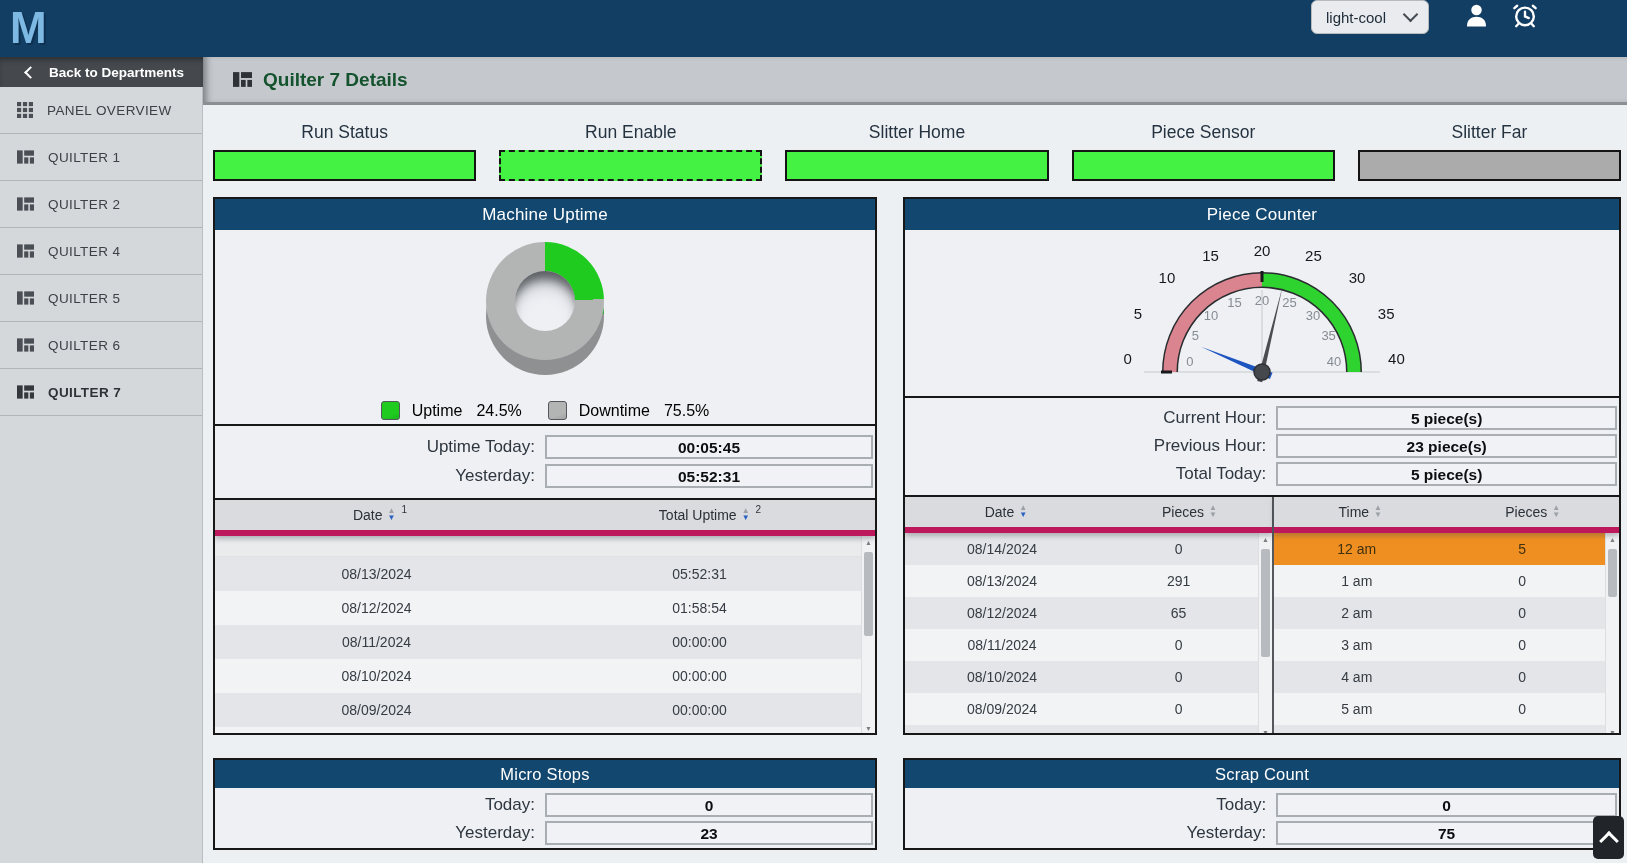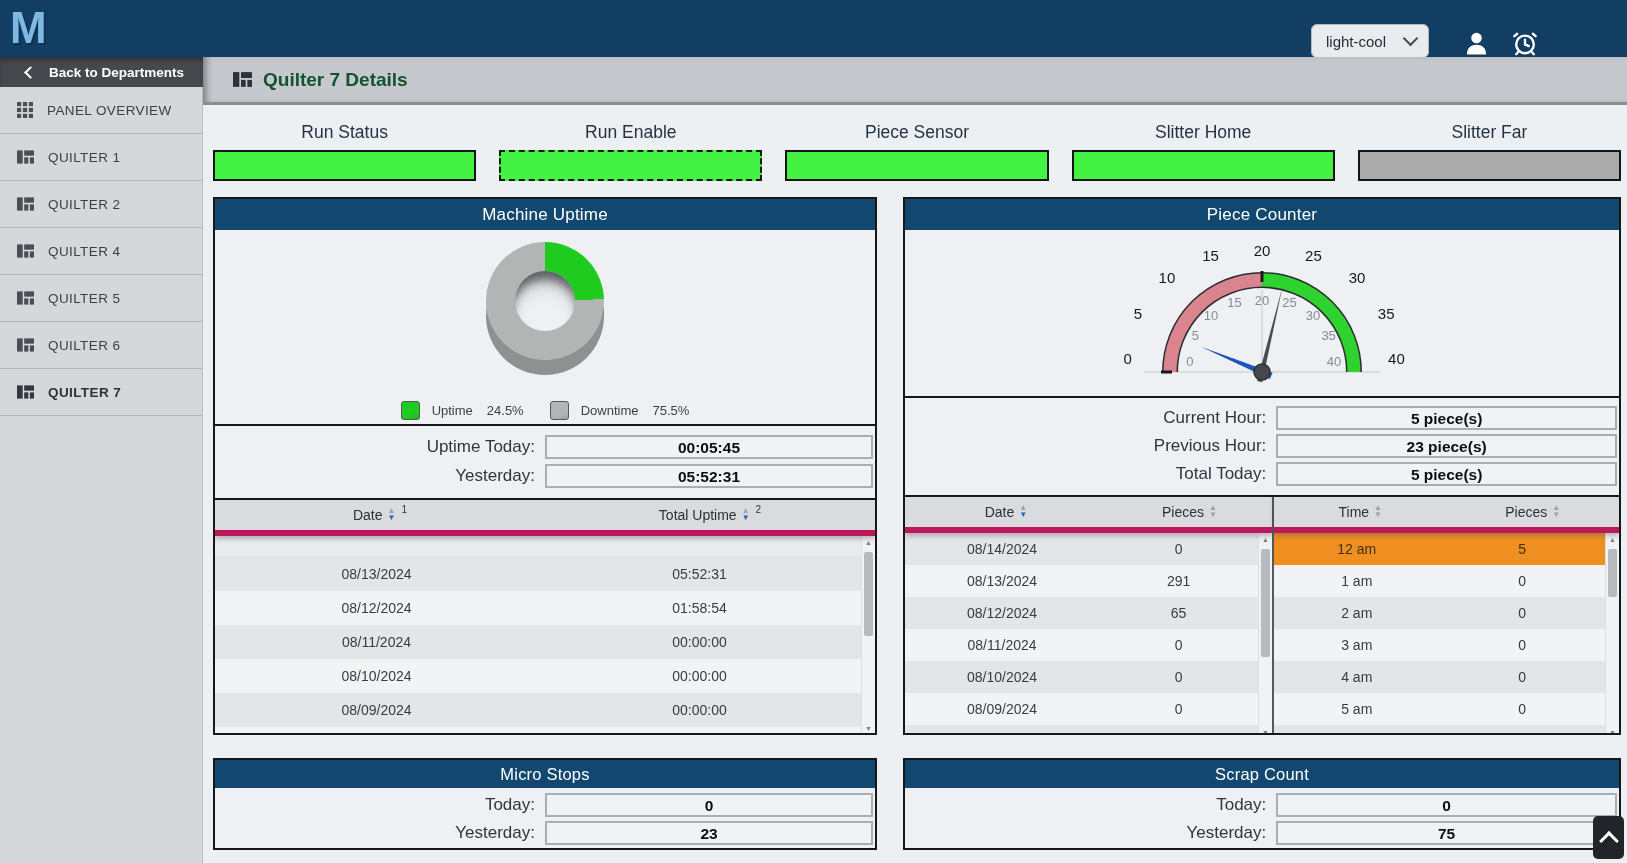--- a/index.html
+++ b/index.html
@@ -4,21 +4,21 @@
 <style>
   html,body{margin:0;padding:0}
   body{width:1627px;height:863px;position:relative;overflow:hidden;background:#edf0f3;
        font-family:"Liberation Sans",sans-serif;-webkit-font-smoothing:antialiased}
   svg text{font-family:"Liberation Sans",sans-serif}
 
   
   .topbar{position:absolute;left:0;top:0;width:1627px;height:57px;background:#133e63}
   .logo{position:absolute;left:10px;top:1px;font-size:44px;font-weight:bold;color:#7db9e2;
         line-height:54px;text-shadow:2px 2px 0 #0e3152;cursor:pointer}
-  .topbar-right{position:absolute;right:87px;top:0;height:58px;display:flex;align-items:flex-end;gap:19px}
+  .topbar-right{position:absolute;right:87px;top:0;height:58px;display:flex;align-items:flex-start;gap:19px}
   .select{width:118px;height:34px;background:#e9ebee;border:1px solid #b6babd;border-radius:6px;
           display:flex;align-items:center;justify-content:space-between;padding:0 12px 0 14px;
           font-size:15px;color:#1e2b38;box-sizing:border-box;margin-right:13px;cursor:pointer}
   .icon-btn{display:flex;align-items:center;justify-content:center;width:30px;height:30px;cursor:pointer}
 
   
   .chev{display:inline-block}
   .chev-left{width:7px;height:7px;border-left:2.4px solid #fff;border-bottom:2.4px solid #fff;transform:rotate(45deg)}
   .chev-down{width:9px;height:9px;border-left:2.2px solid #454b52;border-bottom:2.2px solid #454b52;
              transform:rotate(-45deg);margin-top:-5px}
@@ -63,21 +63,21 @@
 
   
   .chart-zone{position:relative;height:194px}
   .donut{position:absolute;left:50%;margin-left:-59px;top:12px;width:118px;height:133px}
   .d-depth,.d-top{position:absolute;left:0;width:118px;height:118px;border-radius:50%}
   .d-depth{top:15px}
   .d-top{top:0}
   .d-hole{position:absolute;top:29px;left:29px;width:60px;height:60px;border-radius:50%;background:#eef0f4;
           box-shadow:inset 0 12px 10px -4px rgba(70,74,77,.8),inset 0 20px 18px -8px rgba(110,115,118,.45)}
   .legend{position:absolute;left:0;right:0;bottom:4px;display:flex;justify-content:center;gap:26px;align-items:center}
-  .leg-item{display:flex;align-items:center;gap:12px;font-size:13px;color:#404040}
+  .leg-item{display:flex;align-items:center;gap:12px;font-size:16px;color:#000000}
   .swatch{width:19px;height:19px;border-radius:3px;border:1px solid #54585c;box-sizing:border-box}
   .leg-val{margin-left:2px}
 
   
   .stats-zone{border-top:2px solid #171717;padding:5px 0 6px}
   .srow{display:flex;align-items:center;height:26px;margin:3px 0}
   .split-r .srow{margin:2px 0}
   .slabel{text-align:right;padding-right:10px;font-size:17px;color:#2e363f;box-sizing:border-box}
   .split-l .slabel{flex:0 0 50%}
   .split-r .slabel{flex:0 0 52%}
@@ -280,25 +280,25 @@
   <div class="status-row" id="status-row">
       <div class="indicator">
         <div class="ind-label">Run Status</div>
         <div class="ind-bar"></div>
       </div>
       <div class="indicator">
         <div class="ind-label">Run Enable</div>
         <div class="ind-bar dashed"></div>
       </div>
       <div class="indicator">
+        <div class="ind-label">Slitter Home</div>
+        <div class="ind-bar"></div>
+      </div>
+      <div class="indicator">
         <div class="ind-label">Piece Sensor</div>
-        <div class="ind-bar"></div>
-      </div>
-      <div class="indicator">
-        <div class="ind-label">Slitter Home</div>
         <div class="ind-bar"></div>
       </div>
       <div class="indicator">
         <div class="ind-label">Slitter Far</div>
         <div class="ind-bar gray"></div>
       </div>
     </div>
 
   <section class="panel p-ml p-top">
     <div class="panel-header">

